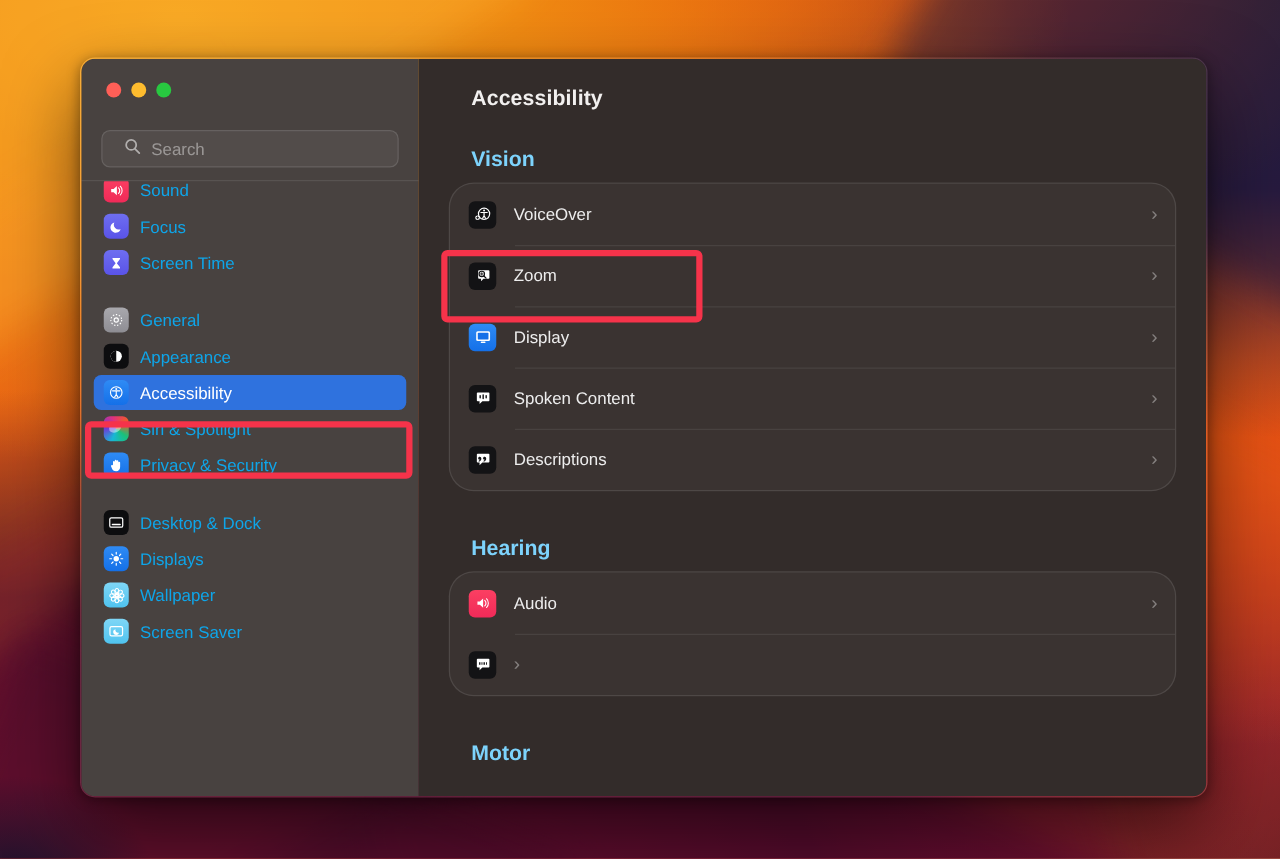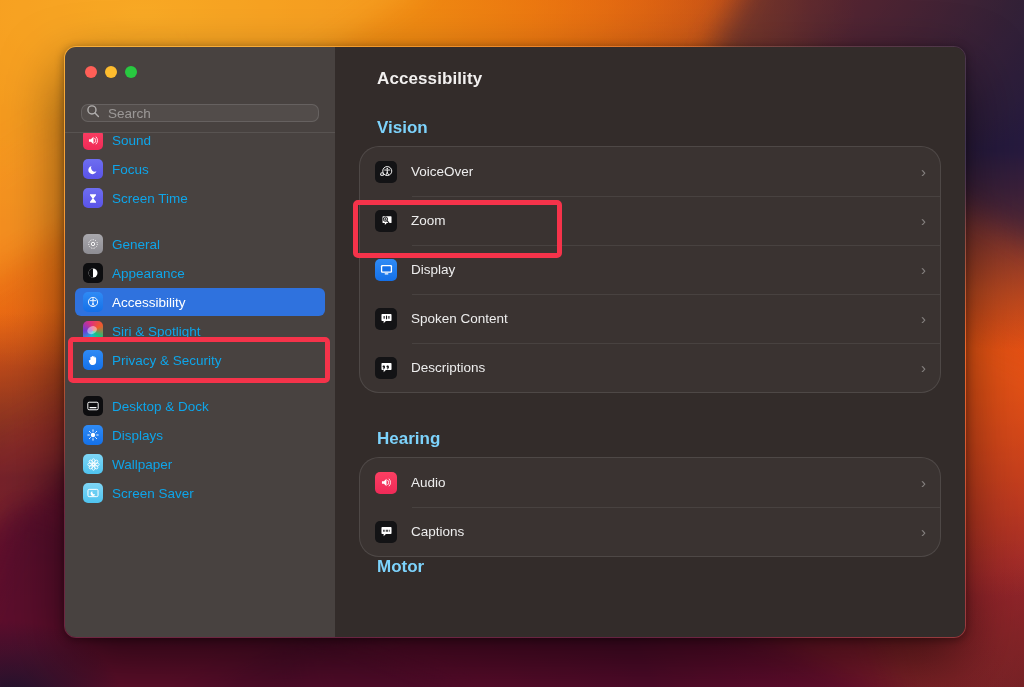--- a/index.html
+++ b/index.html
@@ -55,23 +55,23 @@
     display: flex; flex-direction: column; position: relative;
   }
   #traffic-lights { display:flex; gap:8px; padding: 19px 0 0 20px; height: 48px; }
   .tl { width: 12px; height: 12px; border-radius: 50%; }
   .tl-close { background: #ff5f57; }
   .tl-min   { background: #febc2e; }
   .tl-max   { background: #28c840; }
 
   #search-wrap { padding: 9px 16px 10px 16px; }
   #search-field {
-    height: 18px; border-radius: 7px; background: rgba(255,255,255,0.055);
+    height: 30px; border-radius: 7px; background: rgba(255,255,255,0.055);
     border: 0.5px solid rgba(255,255,255,0.12);
-    display: flex; align-items: center; gap: 8px; padding: 0 4px;
+    display: flex; align-items: center; gap: 8px; padding: 0 17px;
   }
   #search-field svg { flex: none; opacity: .55; }
   #search-placeholder { color: rgba(255,255,255,0.42); font-size: 13.5px; }
 
   #sidebar-scroll {
     flex: 1; overflow: hidden; padding: 0 10px;
     border-top: 1px solid rgba(255,255,255,0.09);
     position: relative;
   }
   .side-group { padding-top: 2px; }
@@ -118,21 +118,21 @@
   #page-title {
     font-size: 17px; font-weight: bold; color: #f2f0ef;
     padding: 22px 0 0 18px; letter-spacing: .1px;
   }
   .section-head {
     font-size: 17px; font-weight: bold; color: #7dd3fc;
     padding: 0 0 8px 18px;
   }
   .sec-vision   { margin-top: 29px; }
   .sec-hearing  { margin-top: 36px; }
-  .sec-motor    { }
+  .sec-motor    { margin-top: 36px; }
   .card {
     background: rgba(255,255,255,0.035);
     border: 0.5px solid rgba(255,255,255,0.10);
     border-radius: 20px; overflow: hidden;
   }
   .row {
     display: flex; align-items: center; height: 49px;
     padding: 0 14px 0 15px; position: relative;
   }
   .row + .row::before {
@@ -396,21 +396,20 @@
               <span class="row-label">Audio</span>
               <span class="chev">›</span>
             </div>
             <div class="row">
               <span class="row-icon ic-captions">
                 <svg width="15" height="15" viewBox="0 0 20 20" fill="none">
                   <path d="M4.2 4h11.6c.5 0 .9.4.9.9v7.5c0 .5-.4.9-.9.9H9.2l-3 3v-3H4.2c-.5 0-.9-.4-.9-.9V4.9c0-.5.4-.9.9-.9z" fill="#fff"></path>
                   <path d="M5.7 7.6h1v2.8h-1zM7.3 7.6h1v2.8h-1zM9.4 7.6h1v2.8h-1zM11 7.6h1v2.8h-1zM13.1 7.6h1v2.8h-1z" fill="#131315"></path>
                 </svg>
               </span>
-              <span class="row-label">Captions</span>
               <span class="chev">›</span>
             </div>
           </div>
           <div class="section-head sec-motor">Motor</div>
         </div>
     </div>
   </div>
 
   <div class="hl" id="hl-accessibility" style="border-color: rgb(245, 51, 74);"></div>
   <div class="hl" id="hl-zoom" style="border-color: rgb(245, 51, 74);"></div>

